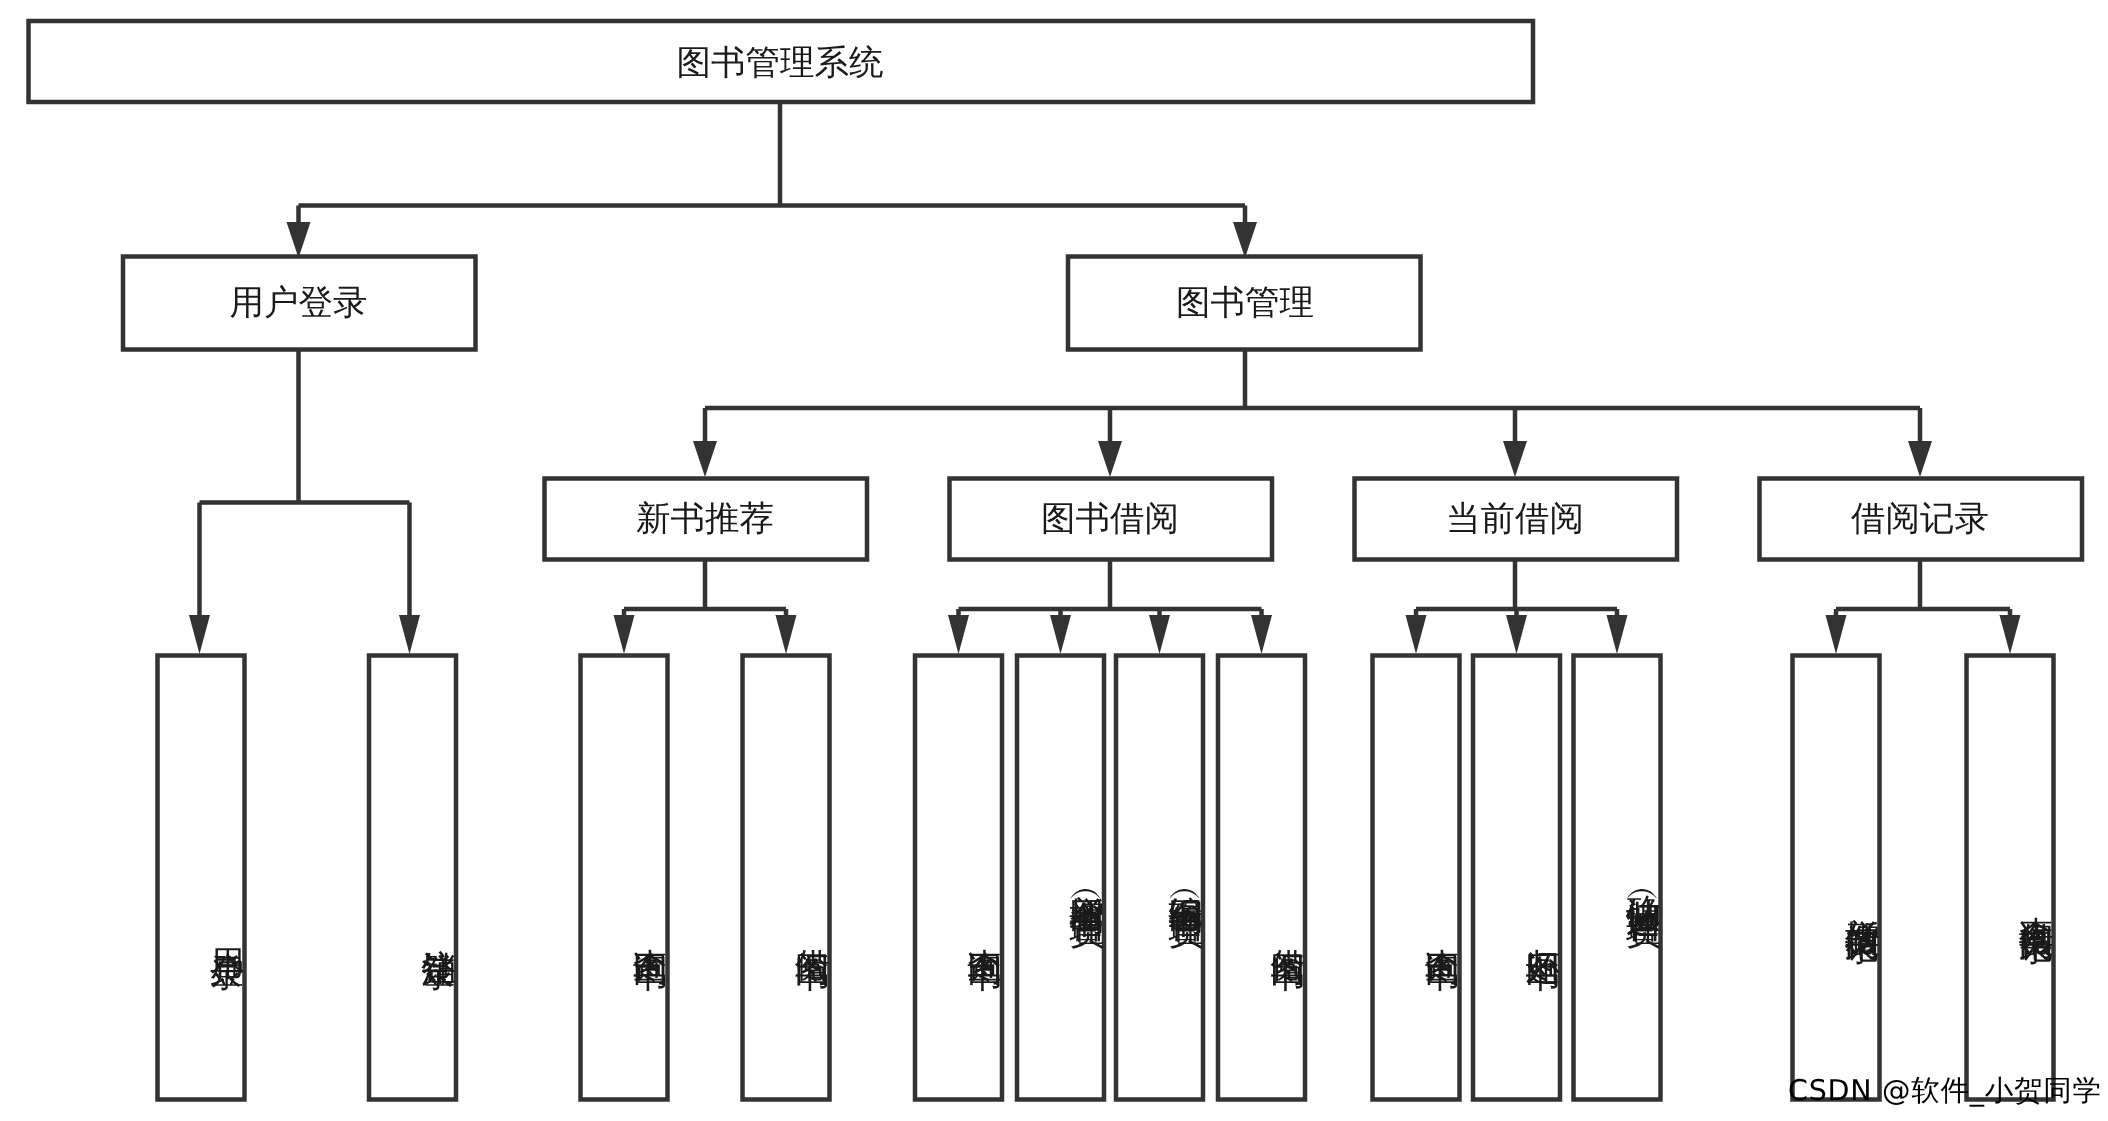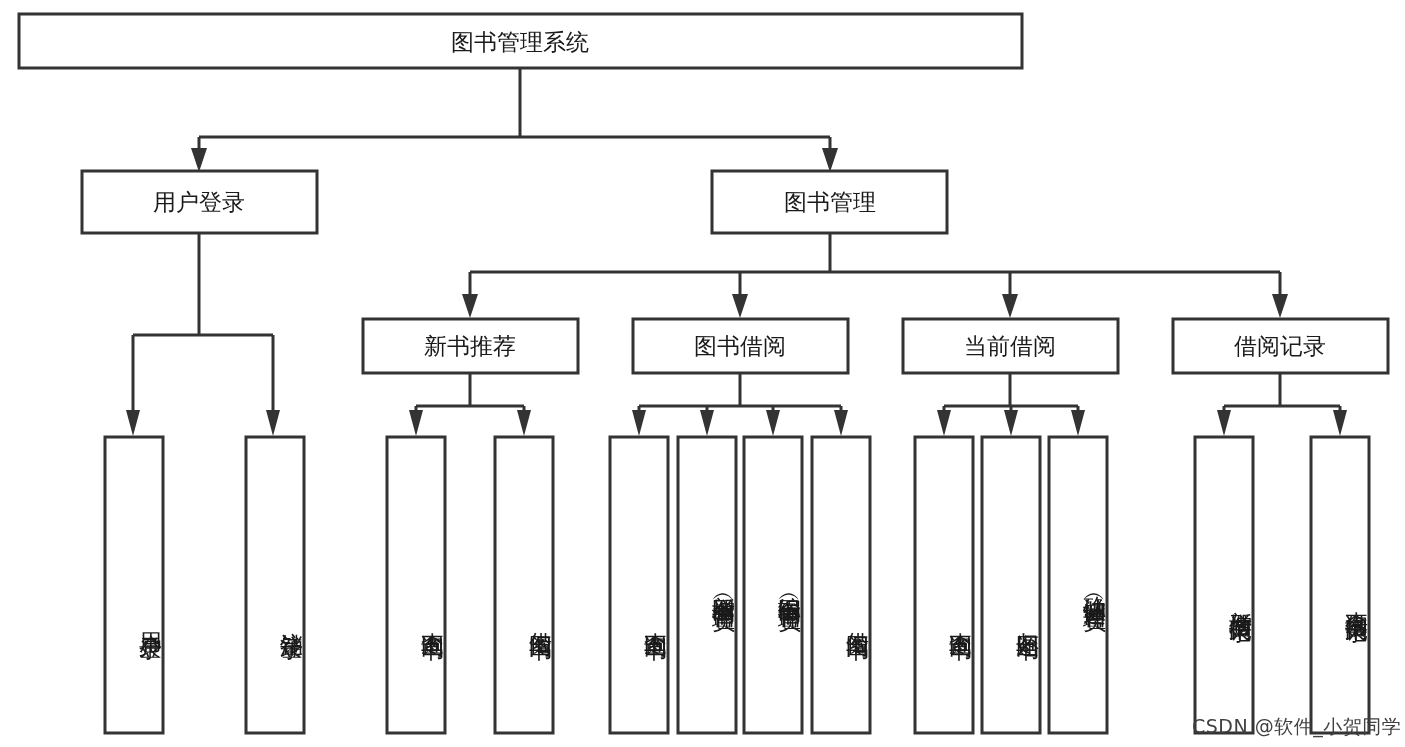--- a/index.html
+++ b/index.html
@@ -61,21 +61,21 @@
     white-space: nowrap;
     display: flex;
     align-items: flex-start;
     justify-content: center;
     pointer-events: none;
   }
   .watermark {
     position: absolute;
     font-family: "DejaVu Sans", "Liberation Sans", sans-serif;
     font-size: 19px;
-    color: #404040;
+    color: #000000;
     white-space: nowrap;
     letter-spacing: 0.5px;
     text-align: center;
   }
 </style>
 </head>
 <body>
 
 <div id="diagram-root">
 

